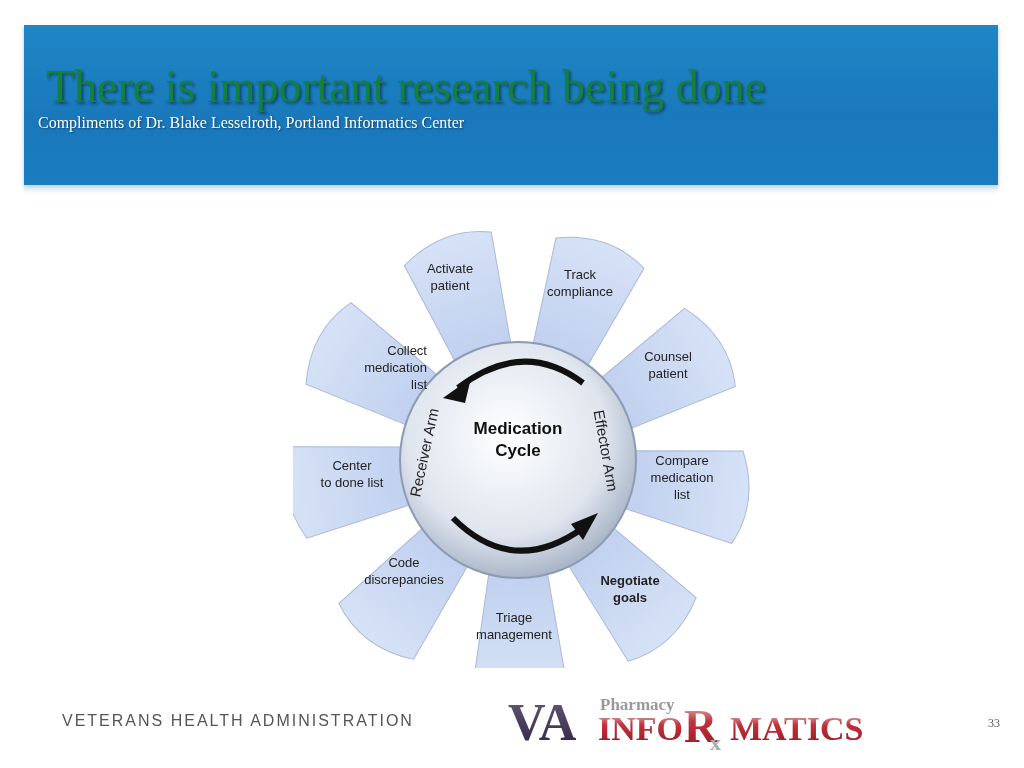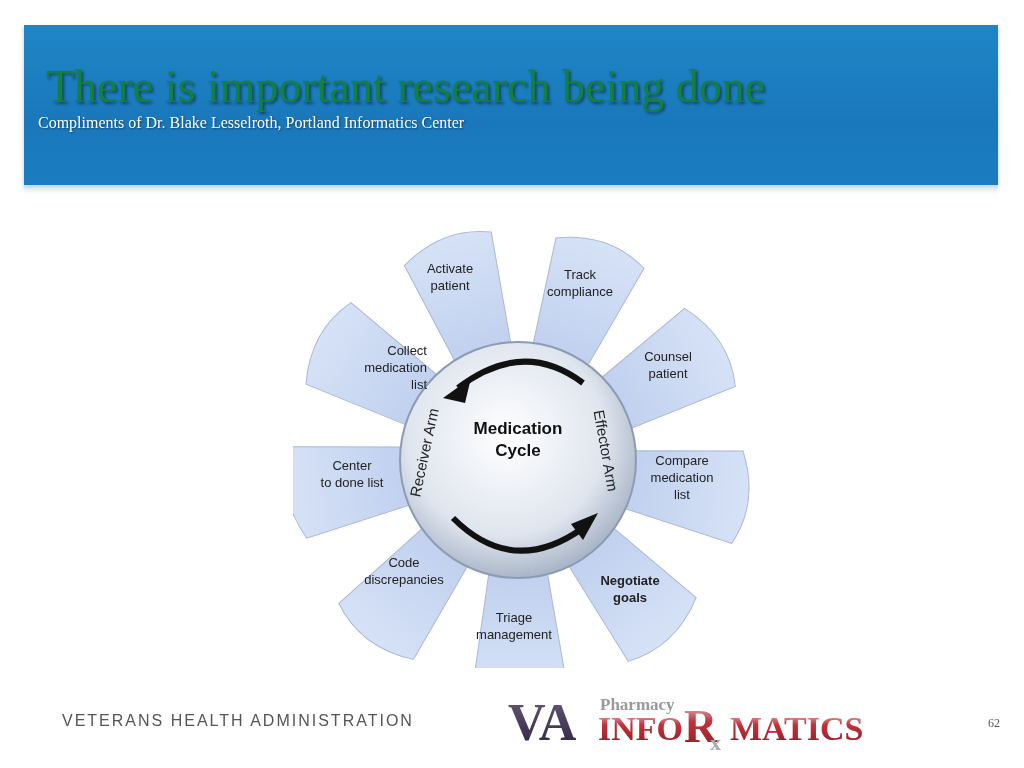--- a/index.html
+++ b/index.html
@@ -123,13 +123,13 @@
     </linearGradient>
   </defs>
   <text x="0" y="48" font-family="Liberation Serif, serif" font-weight="bold" font-size="52" fill="url(#va)">VA</text>
   <text x="92" y="18" font-family="Liberation Serif, serif" font-weight="bold" font-size="17" fill="#999">Pharmacy</text>
   <text x="90" y="48" font-family="Liberation Serif, serif" font-weight="bold" font-size="34" fill="url(#red)">INFO</text>
   <text x="176" y="50" font-family="Liberation Serif, serif" font-weight="bold" font-size="46" fill="url(#red)">R</text>
   <text x="202" y="58" font-family="Liberation Serif, serif" font-weight="bold" font-size="22" fill="#aaa">x</text>
   <text x="222" y="48" font-family="Liberation Serif, serif" font-weight="bold" font-size="34" fill="url(#red)">MATICS</text>
 </svg>
 
-<div class="page-num">62</div>
+<div class="page-num">33</div>
 
 </body></html>

